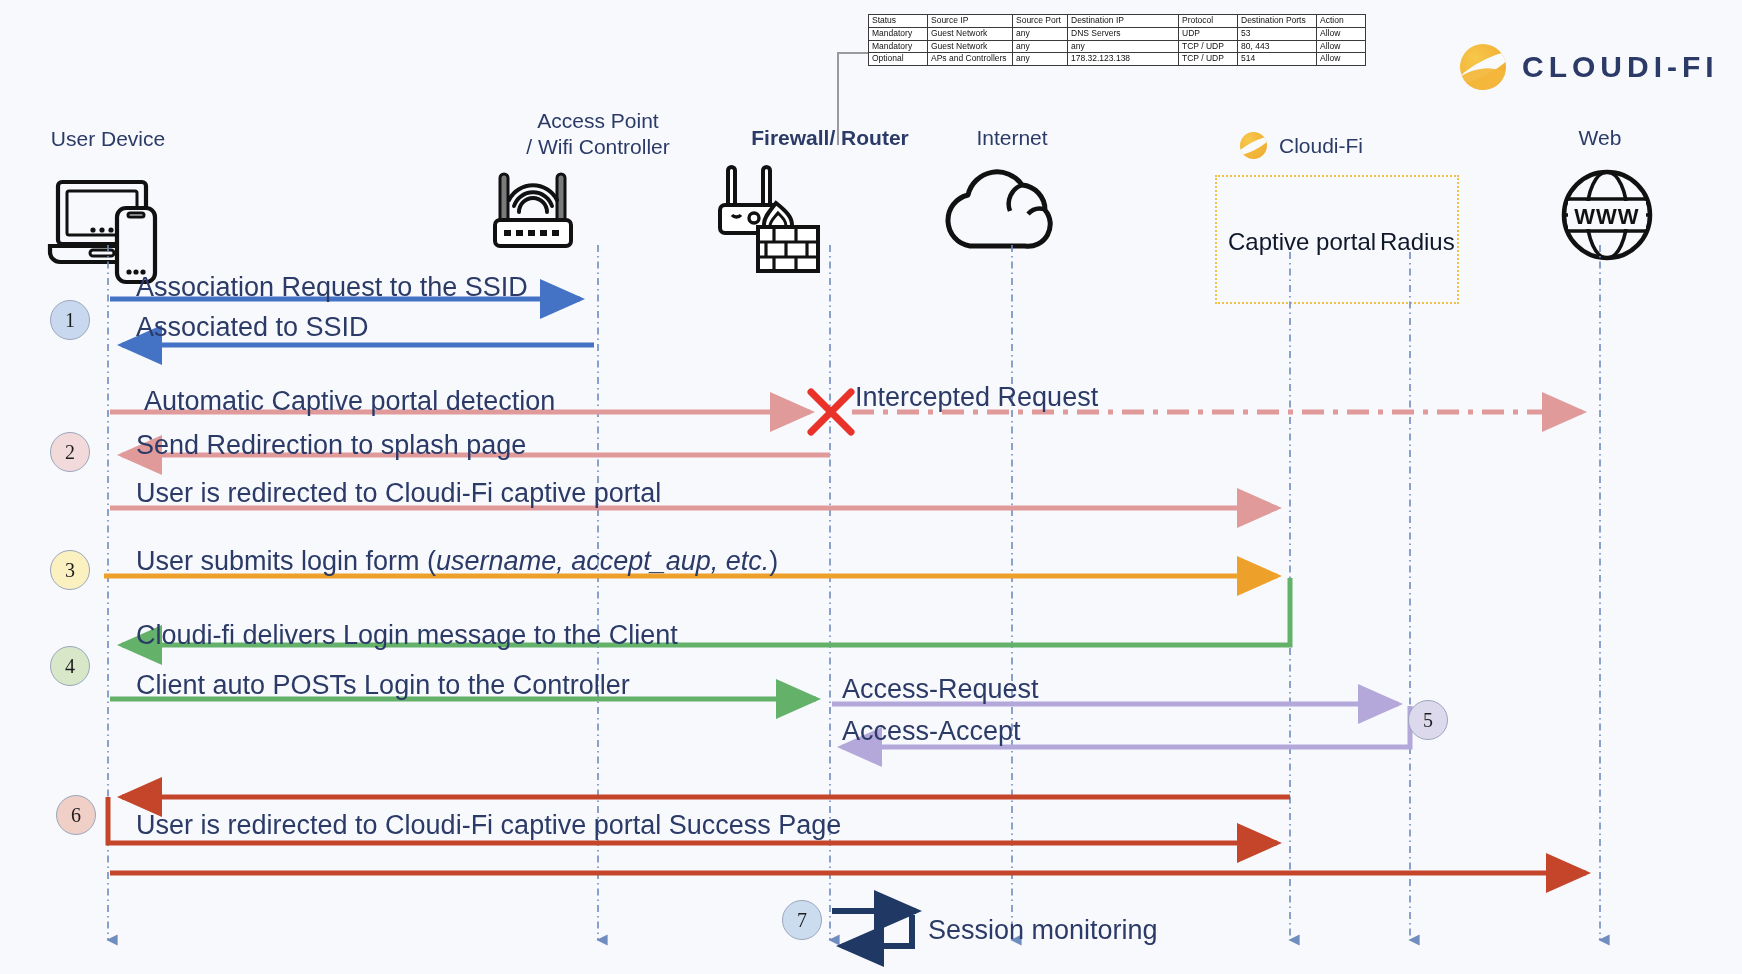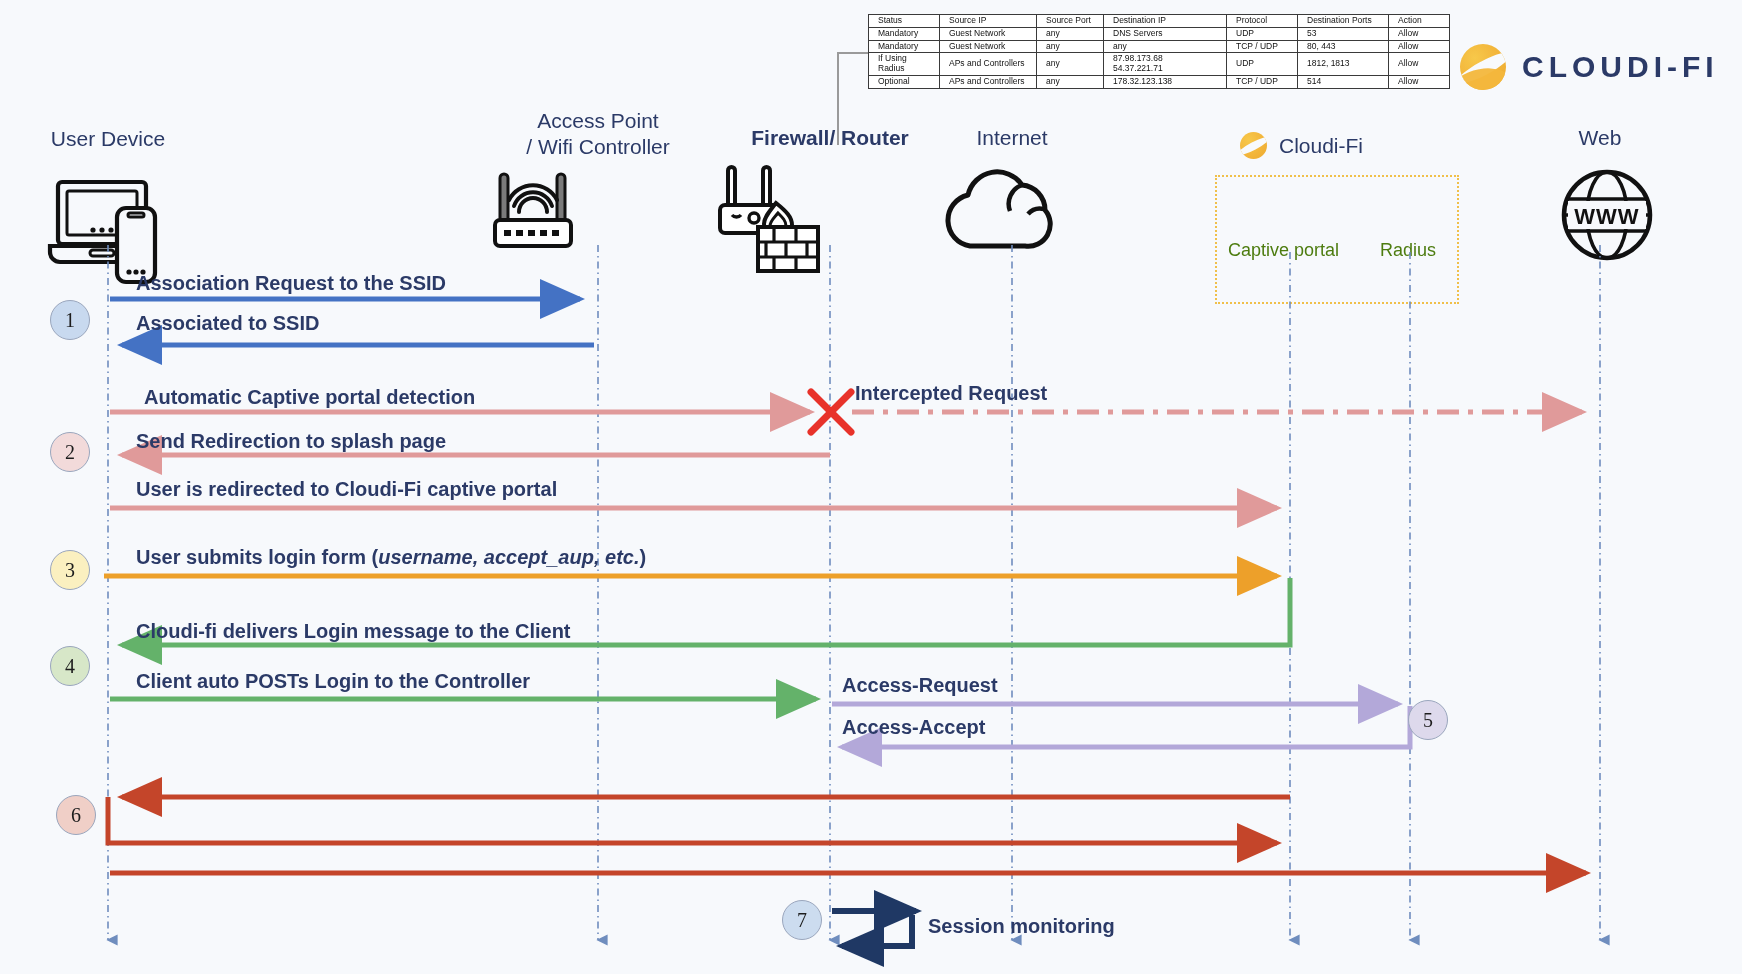--- a/index.html
+++ b/index.html
@@ -18,21 +18,21 @@
     position:absolute;
     left:868px;top:14px;
     border-collapse:collapse;
     background:#ffffff;
     font-size:8.5px;
     color:#111111;
     font-family:"Liberation Sans", sans-serif;
   }
   .rules-table td,.rules-table th{
     border:1px solid #3a3a3a;
-    padding:1px 9px;
+    padding:1px 3px;
     text-align:left;
     font-weight:normal;
     white-space:pre-line;
     line-height:1.15;
   }
   .rules-table th{font-weight:normal;}
   .col-status{width:52px;}
   .col-srcip{width:78px;}
   .col-srcport{width:48px;}
   .col-dstip{width:104px;}
@@ -88,34 +88,34 @@
     background:#f8fafc;border-radius:50%;transform:rotate(-28deg);
   }
   .cloudi-head .lbl{color:#2b3a67;font-size:21px;}
 
   
   .cf-box{
     position:absolute;left:1215px;top:175px;width:240px;height:125px;
     border:2px dotted #f0c04a;background:transparent;
   }
   .cf-sub{
-    position:absolute;color:#4d7c0f;font-size:18px;margin-top:12px;
+    position:absolute;color:#0f172a;font-size:24px;
   }
 
   
   .step{
     position:absolute;width:38px;height:38px;border-radius:50%;
     display:flex;align-items:center;justify-content:center;
     font-size:20px;color:#1d1d1d;border:1px solid #9aa6bd;
     font-family:"Liberation Serif", serif;
   }
 
   
   .msg{
-    position:absolute;color:#2b3a67;font-size:20px;white-space:nowrap;font-weight:bold;
+    position:absolute;color:#2b3a67;font-size:27px;white-space:nowrap;
   }
   .msg .it{font-style:italic;}
 </style>
 </head>
 <body>
 
 <div id="stage">
 
   <table class="rules-table">
     <thead>
@@ -142,30 +142,20 @@
       <tr>
         <td>Mandatory</td>
         <td>Guest Network</td>
         <td>any</td>
         <td>any</td>
         <td>TCP / UDP</td>
         <td>80, 443</td>
         <td>Allow</td>
       </tr>
       <tr>
-        <td>If Using Radius</td>
-        <td>APs and Controllers</td>
-        <td>any</td>
-        <td>87.98.173.68
-54.37.221.71</td>
-        <td>UDP</td>
-        <td>1812, 1813</td>
-        <td>Allow</td>
-      </tr>
-      <tr>
         <td>Optional</td>
         <td>APs and Controllers</td>
         <td>any</td>
         <td>178.32.123.138</td>
         <td>TCP / UDP</td>
         <td>514</td>
         <td>Allow</td>
       </tr>
     </tbody>
   </table>
@@ -355,15 +345,16 @@
   <div class="msg" style="left:136px;top:478px;">User is redirected to Cloudi-Fi captive portal</div>
 
   <div class="msg" style="left:136px;top:620px;">Cloudi-fi delivers Login message to the Client</div>
 
   <div class="msg" style="left:136px;top:546px;">
     <span>User submits login form (</span><span class="it">username, accept_aup, etc.</span><span>)</span>
   </div>
   <div class="msg" style="left:136px;top:670px;">Client auto POSTs Login to the Controller</div>
   <div class="msg" style="left:842px;top:674px;">Access-Request</div>
   <div class="msg" style="left:842px;top:716px;text-align:right;">Access-Accept</div>
+  <div class="msg" style="left:136px;top:810px;">User is redirected to Cloudi-Fi captive portal Success Page</div>
   <div class="msg" style="left:928px;top:915px;">Session monitoring</div>
 
 </div>
 
 </body></html>

